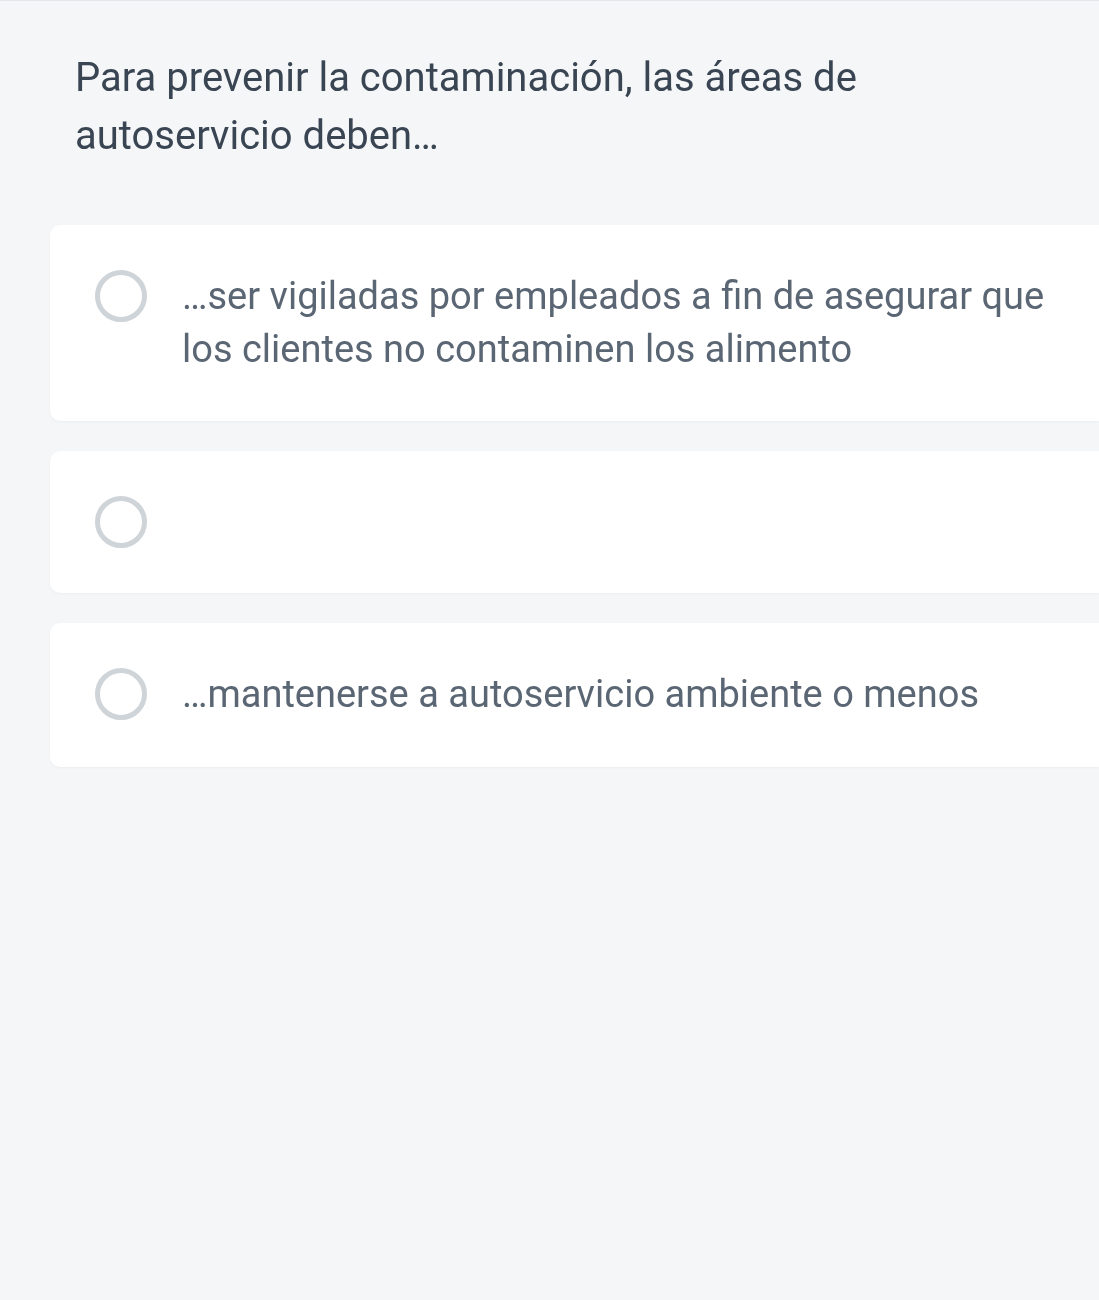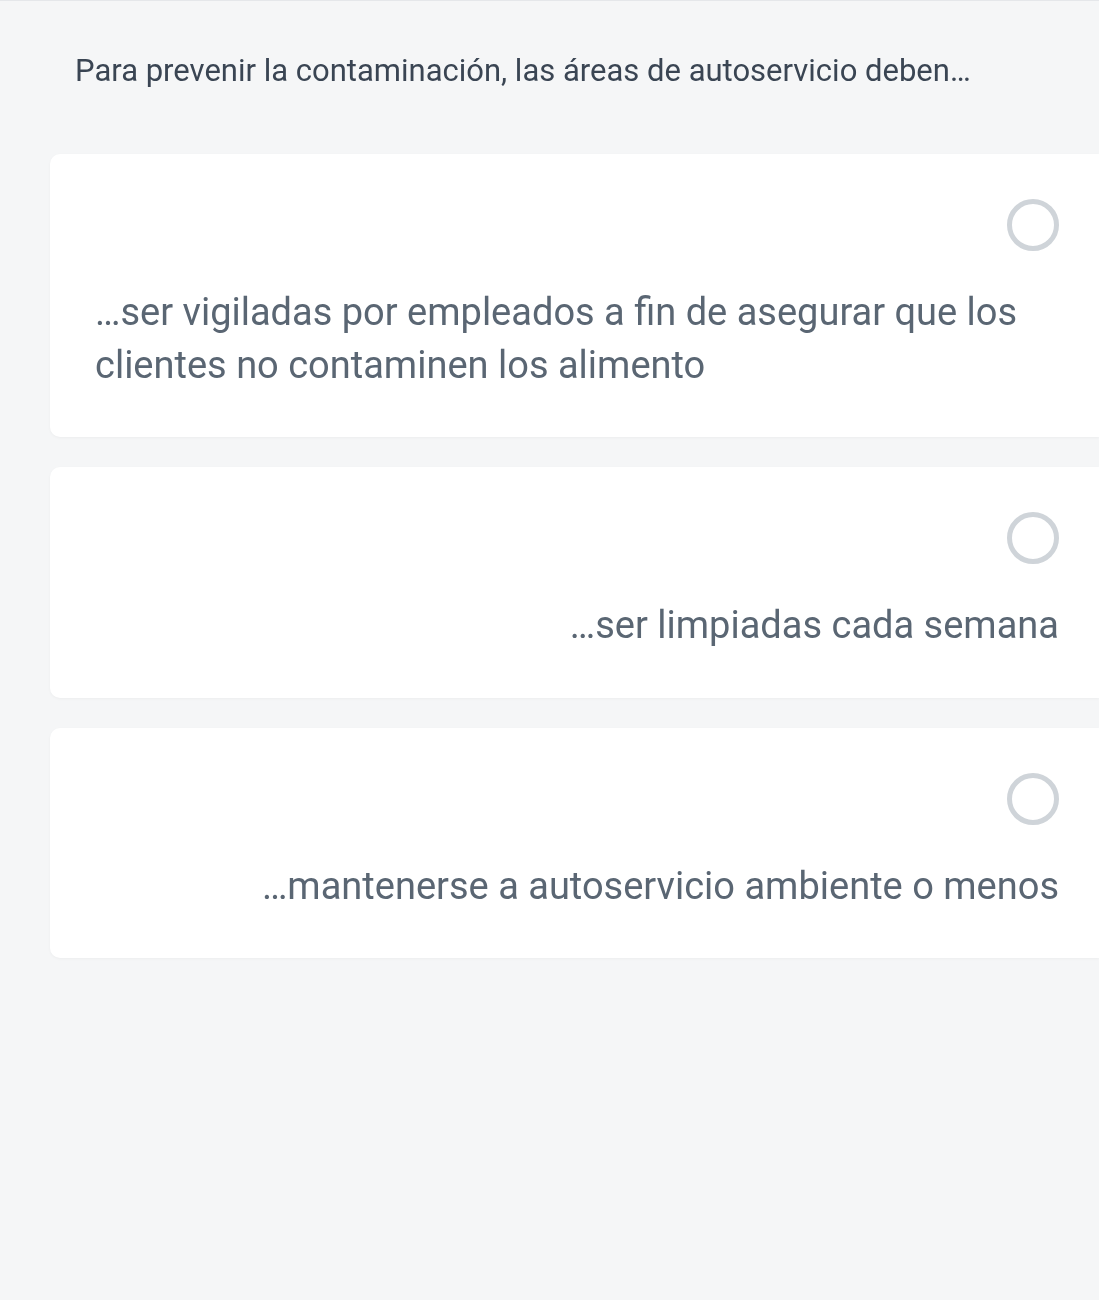--- a/index.html
+++ b/index.html
@@ -11,40 +11,39 @@
       font-family: -apple-system, BlinkMacSystemFont, "Segoe UI", Roboto, Helvetica, Arial, sans-serif;
       background-color: #f5f6f7;
       width: 1099px;
       min-height: 1300px;
     }
     .container {
       padding-top: 18px;
       border-top: 1px solid #e5e7ea;
     }
     .question-text {
-      font-size: 31px;
+      font-size: 40px;
       color: #3a4553;
       line-height: 1.45;
       padding: 30px 75px 60px 75px;
       font-weight: 400;
     }
     .options {
       padding-left: 50px;
     }
     .option-card {
       background: #ffffff;
       border-radius: 10px 0 0 10px;
       margin-bottom: 30px;
       padding: 45px 40px 45px 45px;
       display: flex;
-      align-items: flex-end;
+      align-items: flex-start;
       gap: 35px;
       box-shadow: 0 1px 3px rgba(0,0,0,0.04);
       cursor: pointer;
-      flex-direction: column;
     }
     .radio-circle {
       width: 52px;
       height: 52px;
       border: 5px solid #cfd4d9;
       border-radius: 50%;
       flex-shrink: 0;
     }
     .option-text {
       font-size: 38px;
@@ -58,20 +57,19 @@
 
 <div class="container">
   <div class="question-text">Para prevenir la contaminación, las áreas de autoservicio deben…</div>
   <div class="options">
     <div class="option-card">
       <div class="radio-circle"></div>
       <div class="option-text">…ser vigiladas por empleados a fin de asegurar que los clientes no contaminen los alimento</div>
     </div>
     <div class="option-card">
       <div class="radio-circle"></div>
-      <div class="option-text">…ser limpiadas cada semana</div>
     </div>
     <div class="option-card">
       <div class="radio-circle"></div>
       <div class="option-text">…mantenerse a autoservicio ambiente o menos</div>
     </div>
   </div>
 </div>
 
 </body></html>

